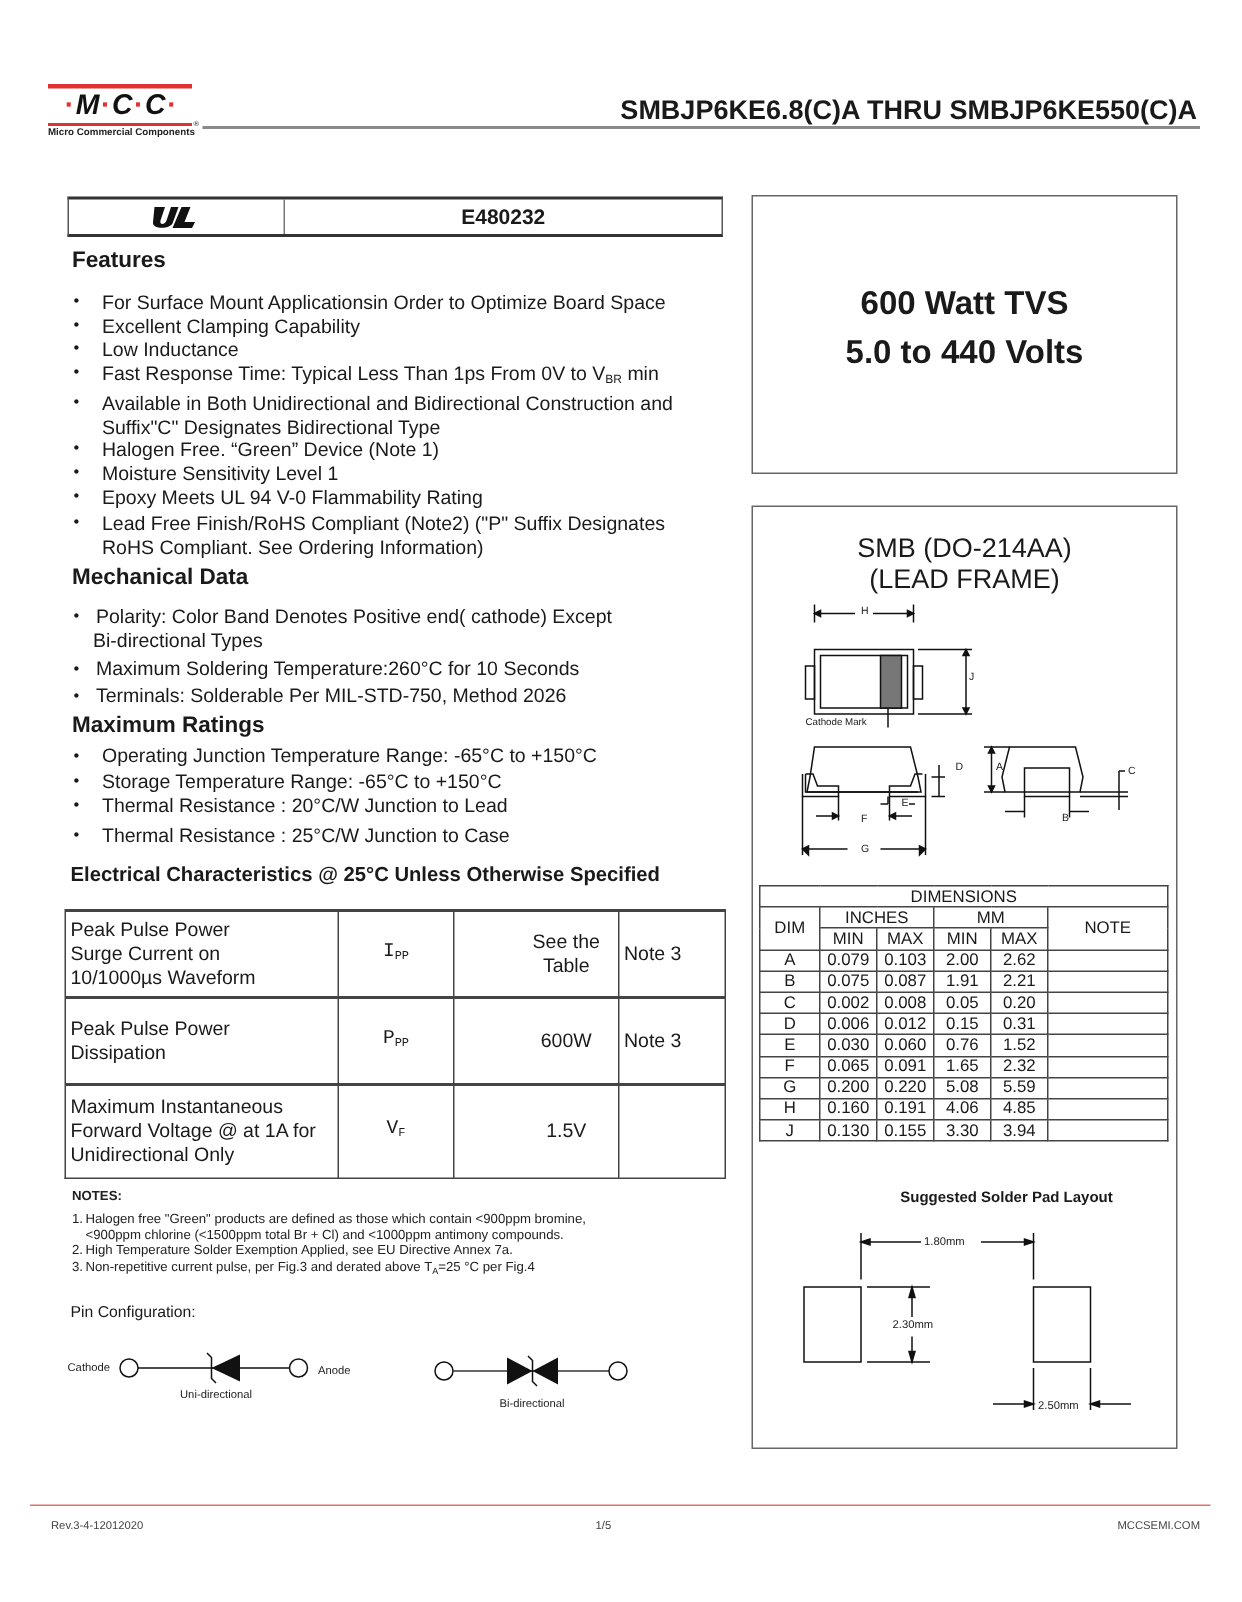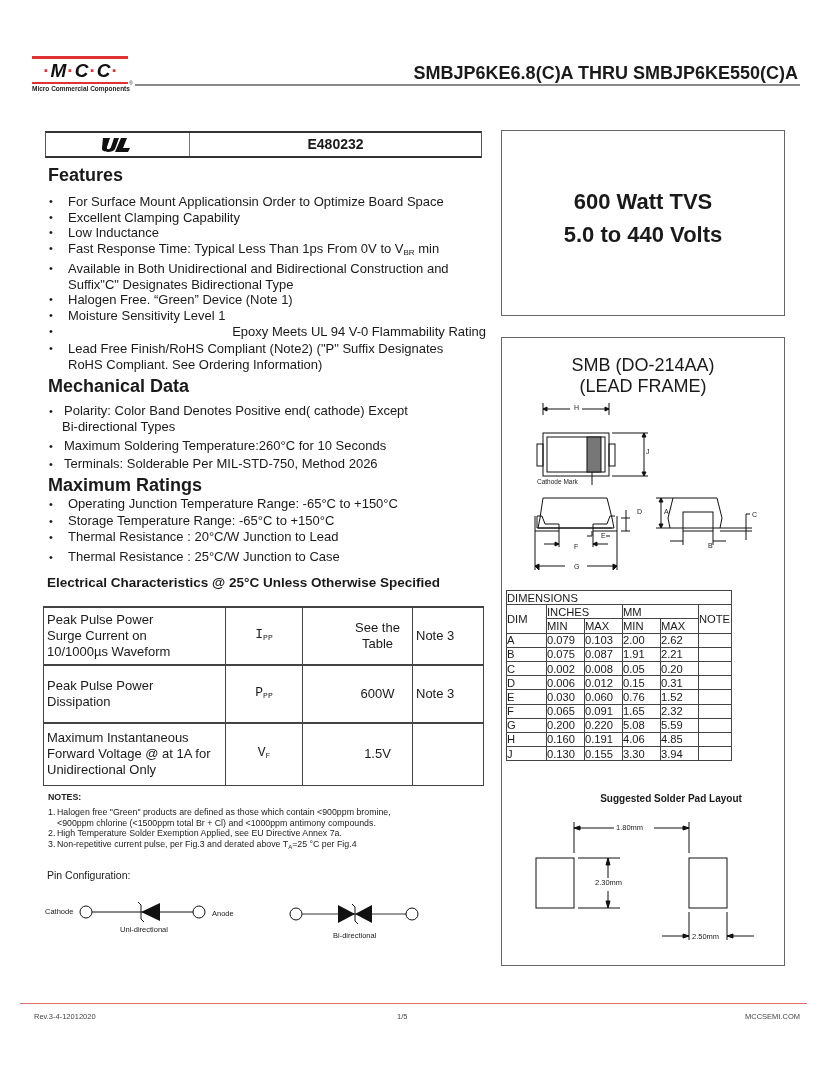--- a/index.html
+++ b/index.html
@@ -16,21 +16,21 @@
   .logo .sub { position: absolute; left: 2px; top: 31px; font-size: 6.5px; font-weight: bold; color: #222; white-space: nowrap; }
   .logo .reg { position: absolute; left: 99px; top: 26px; font-size: 5px; color: #333; }
   .header-rule { left: 135px; top: 84px; width: 665px; height: 2px; background: #8a8a8a; }
   .doc-title { right: 30px; top: 63px; font-size: 18px; font-weight: bold; color: #1a1a1a; white-space: nowrap; }
 
   
   .ul-box { left: 45px; top: 131px; width: 437px; height: 27px; border-top: 2px solid #333; border-bottom: 2px solid #333; border-left: 1px solid #555; border-right: 1px solid #555; display: flex; }
   .ul-box .ul-logo { width: 144px; border-right: 1px solid #777; display: flex; align-items: center; justify-content: center; font-weight: bold; font-size: 15px; letter-spacing: -2px; font-style: italic; }
   .ul-box .cert { flex: 1; text-align: center; font-weight: bold; font-size: 14px; line-height: 23px; }
 
-  h2.section { position: absolute; font-size: 18px; font-weight: bold; color: #1a1a1a; }
+  h2.section { position: absolute; font-size: 15px; font-weight: bold; color: #1a1a1a; }
   ul.bul { position: absolute; list-style: none; font-size: 13px; line-height: 15.7px; }
   ul.bul li { position: relative; padding-left: 22px; }
   ul.bul li::before { content: "•"; position: absolute; left: 3px; top: 0; font-size: 11px; }
   sub { font-size: 8px; vertical-align: -2px; }
 
   
   .elec { position: absolute; left: 43px; top: 606px; width: 441px; border-collapse: collapse; font-size: 13px; }
   .elec td { border: 1px solid #444; padding: 4px 3px; vertical-align: middle; line-height: 16px; }
   .elec td.sym { text-align: center; width: 77px; font-family: Liberation Mono, monospace; }
   .elec td.val { text-align: center; width: 110px; padding-left: 43px; }
@@ -47,21 +47,21 @@
 
   
   .rbox { position: absolute; border: 1px solid #666; }
   .rating { left: 501px; top: 130px; width: 284px; height: 186px; text-align: center; }
   .rating .l1 { position: absolute; left: 0; right: 0; top: 58px; font-size: 22px; font-weight: bold; }
   .rating .l2 { position: absolute; left: 0; right: 0; top: 91px; font-size: 22px; font-weight: bold; }
   .pkg { left: 501px; top: 337px; width: 284px; height: 629px; }
   .pkg .t1 { position: absolute; left: 0; right: 0; top: 17px; text-align: center; font-size: 18px; line-height: 21px; }
   .pkg .t2 { position: absolute; left: 0; right: 0; top: 38px; text-align: center; font-size: 18px; line-height: 21px; }
 
-  .dim { position: absolute; left: 506px; top: 590px; width: 226px; border-collapse: collapse; font-size: 11.2px; text-align: left; }
+  .dim { position: absolute; left: 506px; top: 590px; width: 273px; border-collapse: collapse; font-size: 11.2px; text-align: center; }
   .dim td { border: 1px solid #444; height: 14.2px; line-height: 12px; padding: 0; }
   .dim td.c-dim { width: 40px; }
   .dim td.c-v { width: 38px; }
 
   .pad-title { left: 501px; top: 793px; width: 340px; text-align: center; font-size: 10px; font-weight: bold; }
   .small-lbl { font-size: 7.5px; color: #222; }
 
   
   .footer-rule { left: 20px; top: 1003px; width: 787px; height: 1px; background: #e07070; }
   .foot { top: 1012px; font-size: 7.5px; color: #444; }
@@ -91,21 +91,21 @@
 
 <h2 class="section" style="left:48px; top:165px;">Features</h2>
 <ul class="bul" style="left:46px; top:194px; width:440px;">
   <li>For Surface Mount Applicationsin Order to Optimize Board Space</li>
   <li>Excellent Clamping Capability</li>
   <li>Low Inductance</li>
   <li><span>Fast Response Time: Typical Less Than 1ps From 0V to V</span><sub>BR</sub><span> min</span></li>
   <li><span>Available in Both Unidirectional and Bidirectional Construction and</span><br><span>Suffix"C" Designates Bidirectional Type</span></li>
   <li>Halogen Free. “Green” Device (Note 1)</li>
   <li>Moisture Sensitivity Level 1</li>
-  <li style="margin-bottom:2px;text-align:right;">Epoxy Meets UL 94 V-0 Flammability Rating</li>
+  <li style="margin-bottom:2px;">Epoxy Meets UL 94 V-0 Flammability Rating</li>
   <li><span>Lead Free Finish/RoHS Compliant  (Note2) ("P" Suffix Designates</span><br><span>RoHS Compliant. See Ordering Information)</span></li>
 </ul>
 
 <h2 class="section" style="left:48px; top:376px;">Mechanical  Data</h2>
 <ul class="bul" style="left:46px; top:403px; width:440px; line-height:16px;">
   <li style="padding-left:18px;"><span>Polarity: Color Band Denotes Positive end( cathode) Except</span><br><span style="margin-left:-2px;">Bi-directional Types</span></li>
   <li style="padding-left:18px; margin-top:3px;">Maximum Soldering Temperature:260°C for 10 Seconds</li>
   <li style="padding-left:18px; margin-top:2px;">Terminals: Solderable Per MIL-STD-750, Method 2026</li>
 </ul>
 

